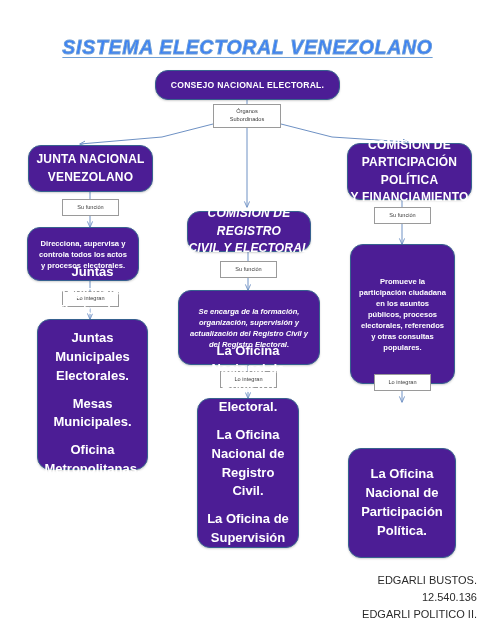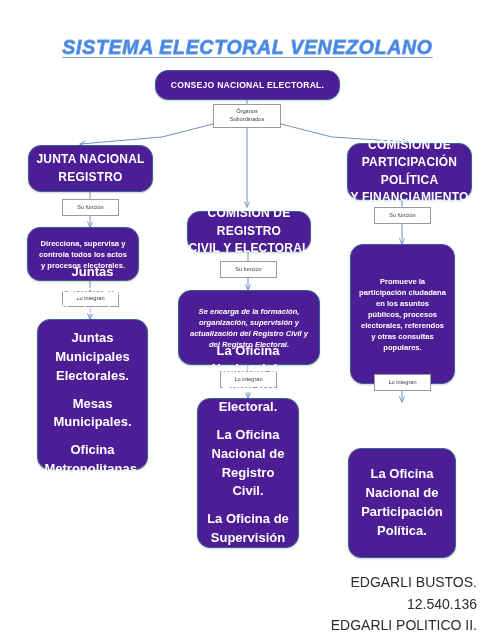--- a/index.html
+++ b/index.html
@@ -88,21 +88,21 @@
     text-align: center;
     line-height: 1.4;
   }
 
   
   .footer {
     position: absolute;
     right: 18px;
     top: 572px;
     text-align: right;
-    font-size: 14px;
+    font-size: 11px;
     color: #2b2b2b;
     line-height: 1.55;
   }
   .footer span { display: block; }
 </style>
 </head>
 <body>
 
 <div id="page">
 
@@ -141,21 +141,21 @@
     <span class="ln">CONSEJO NACIONAL ELECTORAL.</span>
   </div>
 
   <div class="label-box" style="left:213px; top:104px; width:68px; height:24px;">
     <span>Órganos</span>
     <span>Subordinados</span>
   </div>
 
   <div class="node pill n-head" style="left:28px; top:145px; width:125px; height:47px;">
     <span class="ln">JUNTA NACIONAL</span>
-    <span class="ln">REGISTRO</span>
+    <span class="ln">VENEZOLANO</span>
   </div>
 
   <div class="label-box" style="left:62px; top:199px; width:57px; height:17px;">
     <span>Su función</span>
   </div>
 
   <div class="node pill n-body" style="left:27px; top:227px; width:112px; height:54px; padding:0 9px;">
     <span class="ln">Direcciona, supervisa y controla todos los actos y procesos electorales.</span>
   </div>
 
@@ -164,21 +164,21 @@
   </div>
 
   <div class="node pill n-list" style="left:37px; top:319px; width:111px; height:151px; padding:0 6px;">
     <span class="grp">Juntas Regionales Electorales.</span>
     <span class="grp">Juntas Municipales Electorales.</span>
     <span class="grp">Mesas Municipales.</span>
     <span class="grp">Oficina Metropolitanas.</span>
     <span class="grp">Juntas Parroquiales.</span>
   </div>
 
-  <div class="node pill n-head" style="left:187px; top:211px; width:124px; height:41px;">
+  <div class="node pill n-head" style="left:187px; top:211px; width:124px; height:41px;font-style:italic;">
     <span class="ln">COMISIÓN DE REGISTRO</span>
     <span class="ln">CIVIL Y ELECTORAL</span>
   </div>
 
   <div class="label-box" style="left:220px; top:261px; width:57px; height:17px;">
     <span>Su función</span>
   </div>
 
   <div class="node pill n-body" style="left:178px; top:290px; width:142px; height:75px; padding:0 8px;font-style:italic;">
     <span class="ln">Se encarga de la formación, organización, supervisión y actualización del Registro Civil y del Registro Electoral.</span>

